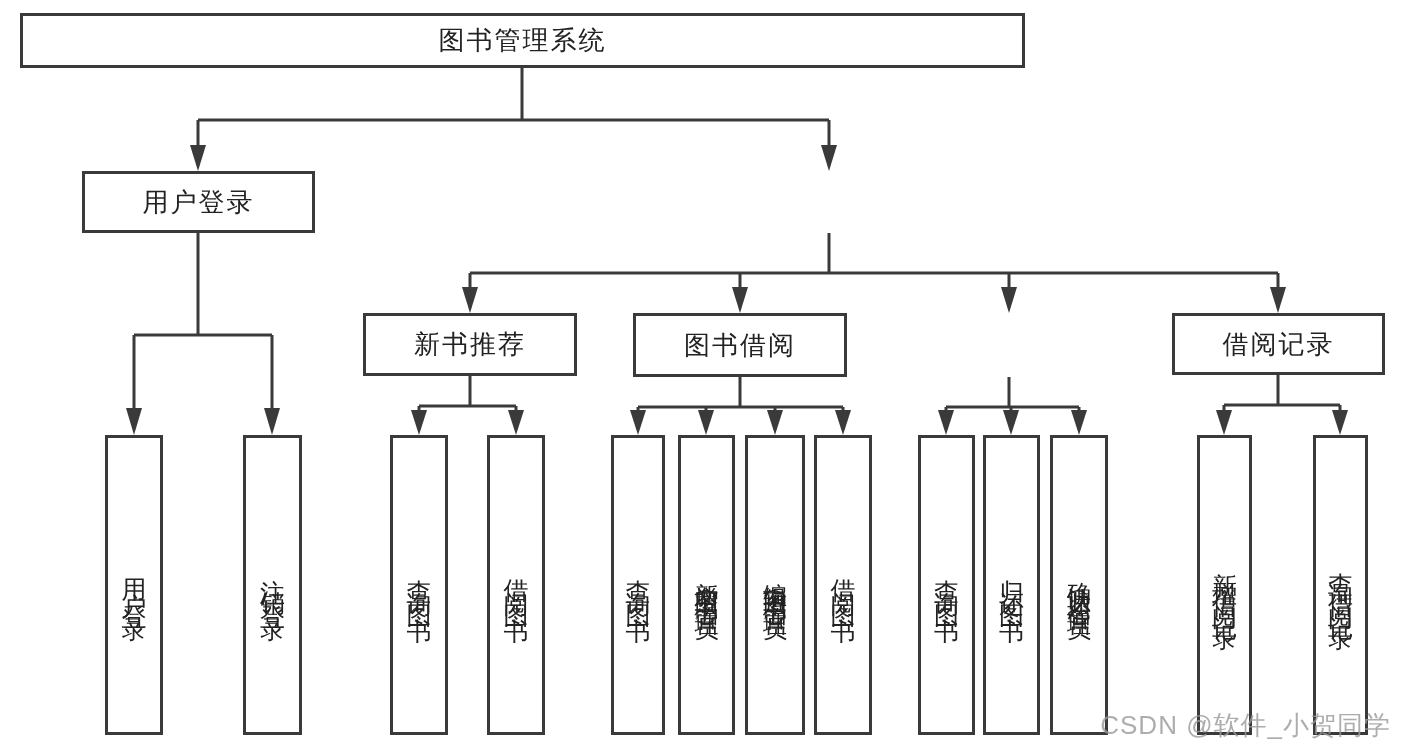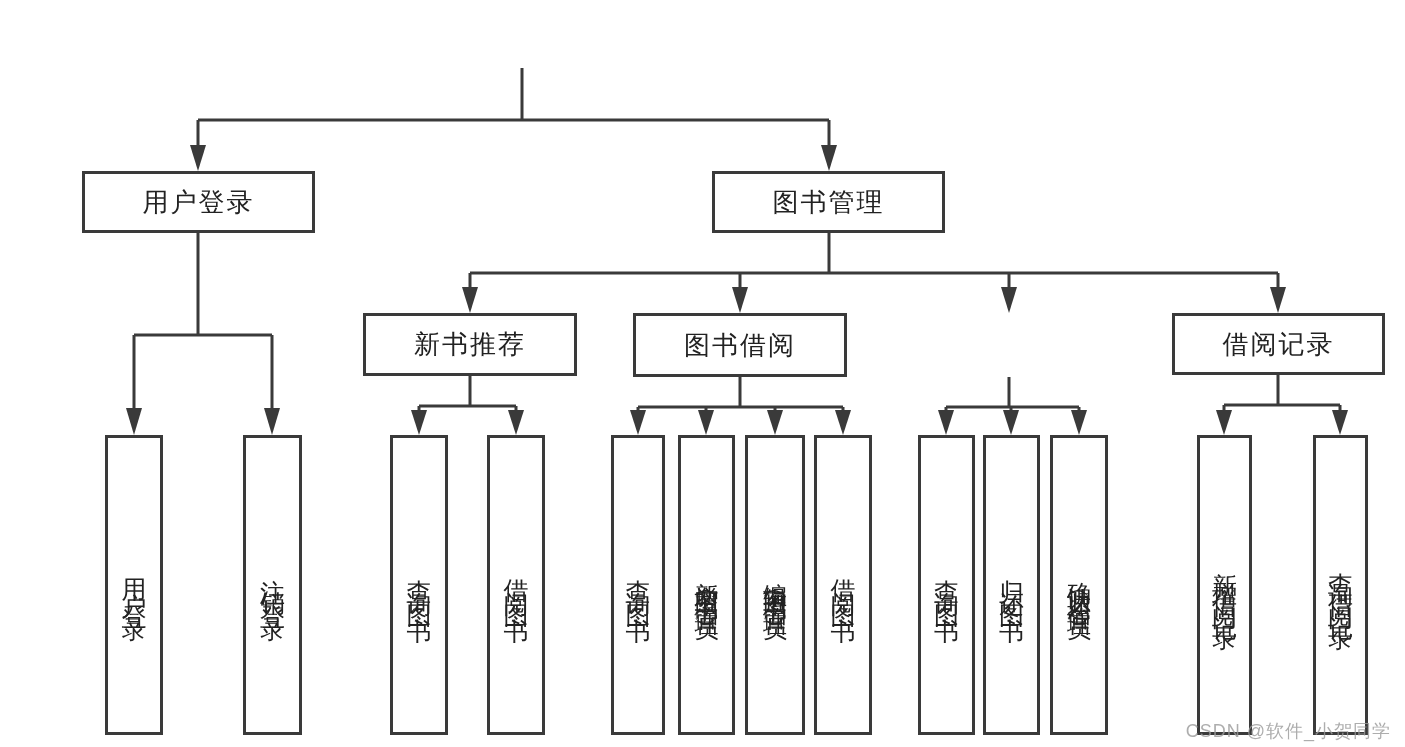--- a/index.html
+++ b/index.html
@@ -36,21 +36,21 @@
     font-size: 25px;
     letter-spacing: 13px;
     color: #222222;
     line-height: 1;
   }
   .leaf .vtext.len6 { letter-spacing: 11px; }
   .leaf .vtext.len9 { letter-spacing: 5px; font-size: 24px; }
   .watermark {
     position: absolute;
     right: 14px; bottom: 4px;
-    font-size: 18px;
+    font-size: 26px;
     color: rgba(155,155,155,0.82);
     letter-spacing: 1px;
     white-space: nowrap;
     z-index: 5;
   }
 </style>
 </head>
 <body>
 
 <div class="canvas">
@@ -84,26 +84,26 @@
     <path d="M1009,377 V407 M946,407 H1079 M946,407 V412 M1011,407 V412 M1079,407 V412" fill="none" stroke-width="3" stroke="#3a3a3a"></path>
     <polygon points="938,410 954,410 946,435" fill="#3a3a3a"></polygon>
     <polygon points="1003,410 1019,410 1011,435" fill="#3a3a3a"></polygon>
     <polygon points="1071,410 1087,410 1079,435" fill="#3a3a3a"></polygon>
 
     <path d="M1278,375 V405 M1224,405 H1340 M1224,405 V412 M1340,405 V412" fill="none" stroke-width="3" stroke="#3a3a3a"></path>
     <polygon points="1216,410 1232,410 1224,435" fill="#3a3a3a"></polygon>
     <polygon points="1332,410 1348,410 1340,435" fill="#3a3a3a"></polygon>
   </svg>
 
+  <div class="node h-label" style="left:20px; top:13px; width:1005px; height:55px;">
+    <span>图书管理系统</span>
+  </div>
 
   <div class="node h-label" style="left:82px; top:171px; width:233px; height:62px;">
     <span>用户登录</span>
-  </div>
-  <div class="node h-label" style="left:712px; top:171px; width:233px; height:62px;">
-    <span>图书管理</span>
   </div>
 
   <div class="node h-label" style="left:363px; top:313px; width:214px; height:63px;">
     <span>新书推荐</span>
   </div>
   <div class="node h-label" style="left:633px; top:313px; width:214px; height:64px;">
     <span>图书借阅</span>
   </div>
   <div class="node h-label" style="left:1172px; top:313px; width:213px; height:62px;text-align:right;">
     <span>借阅记录</span>

